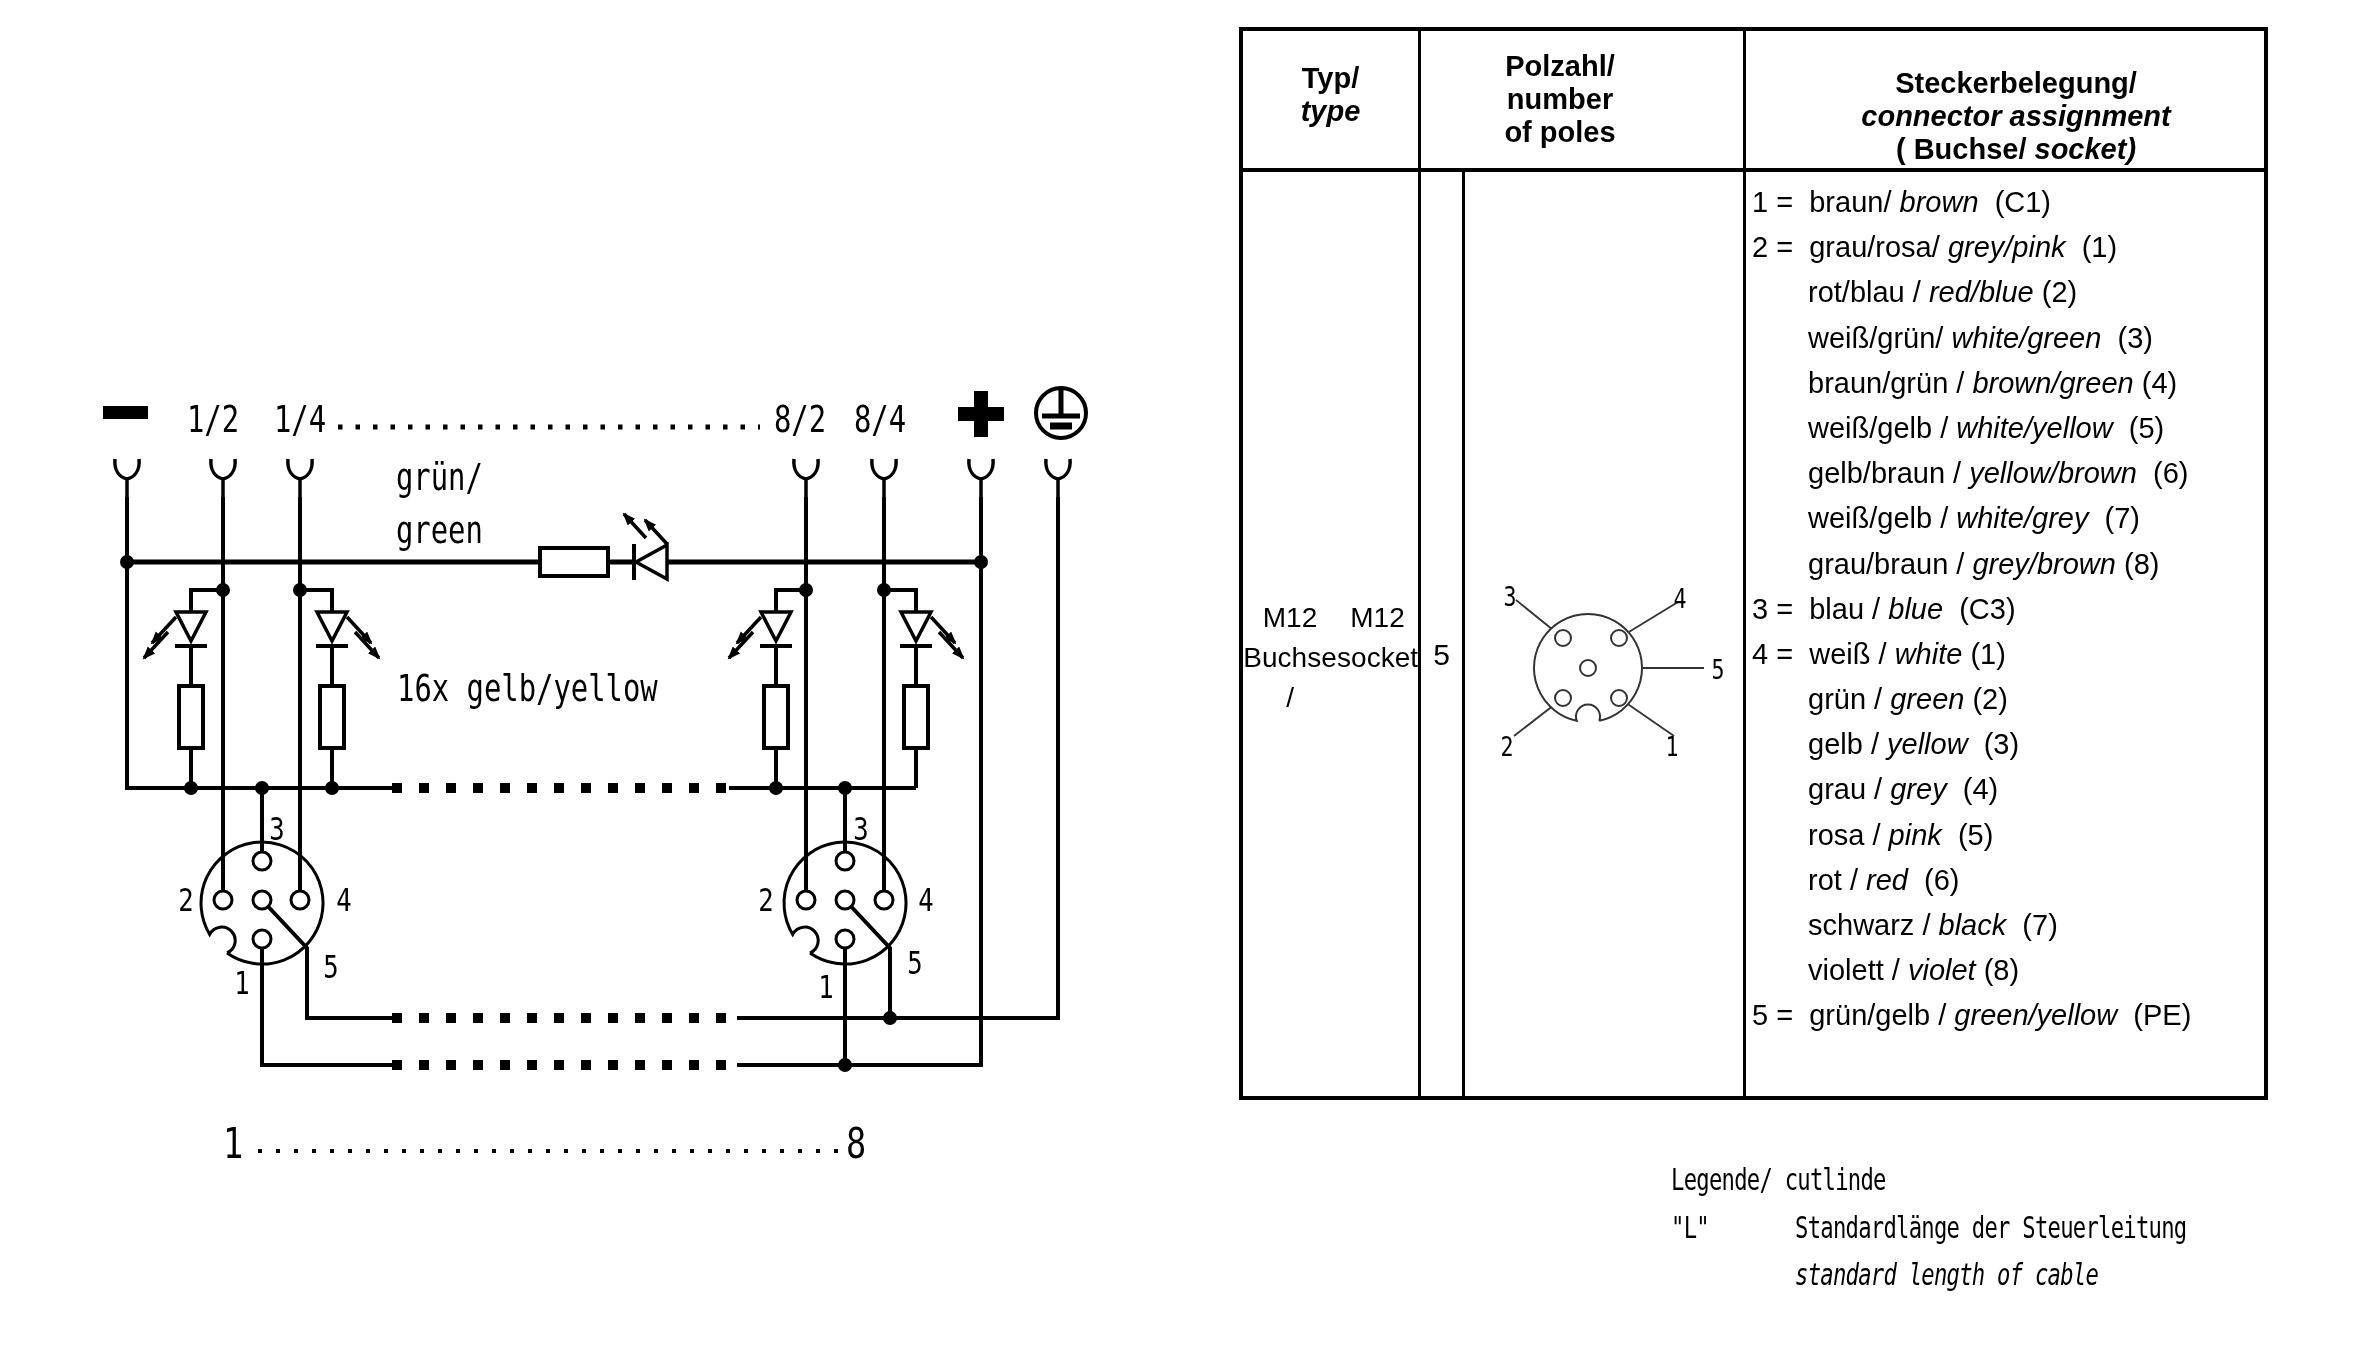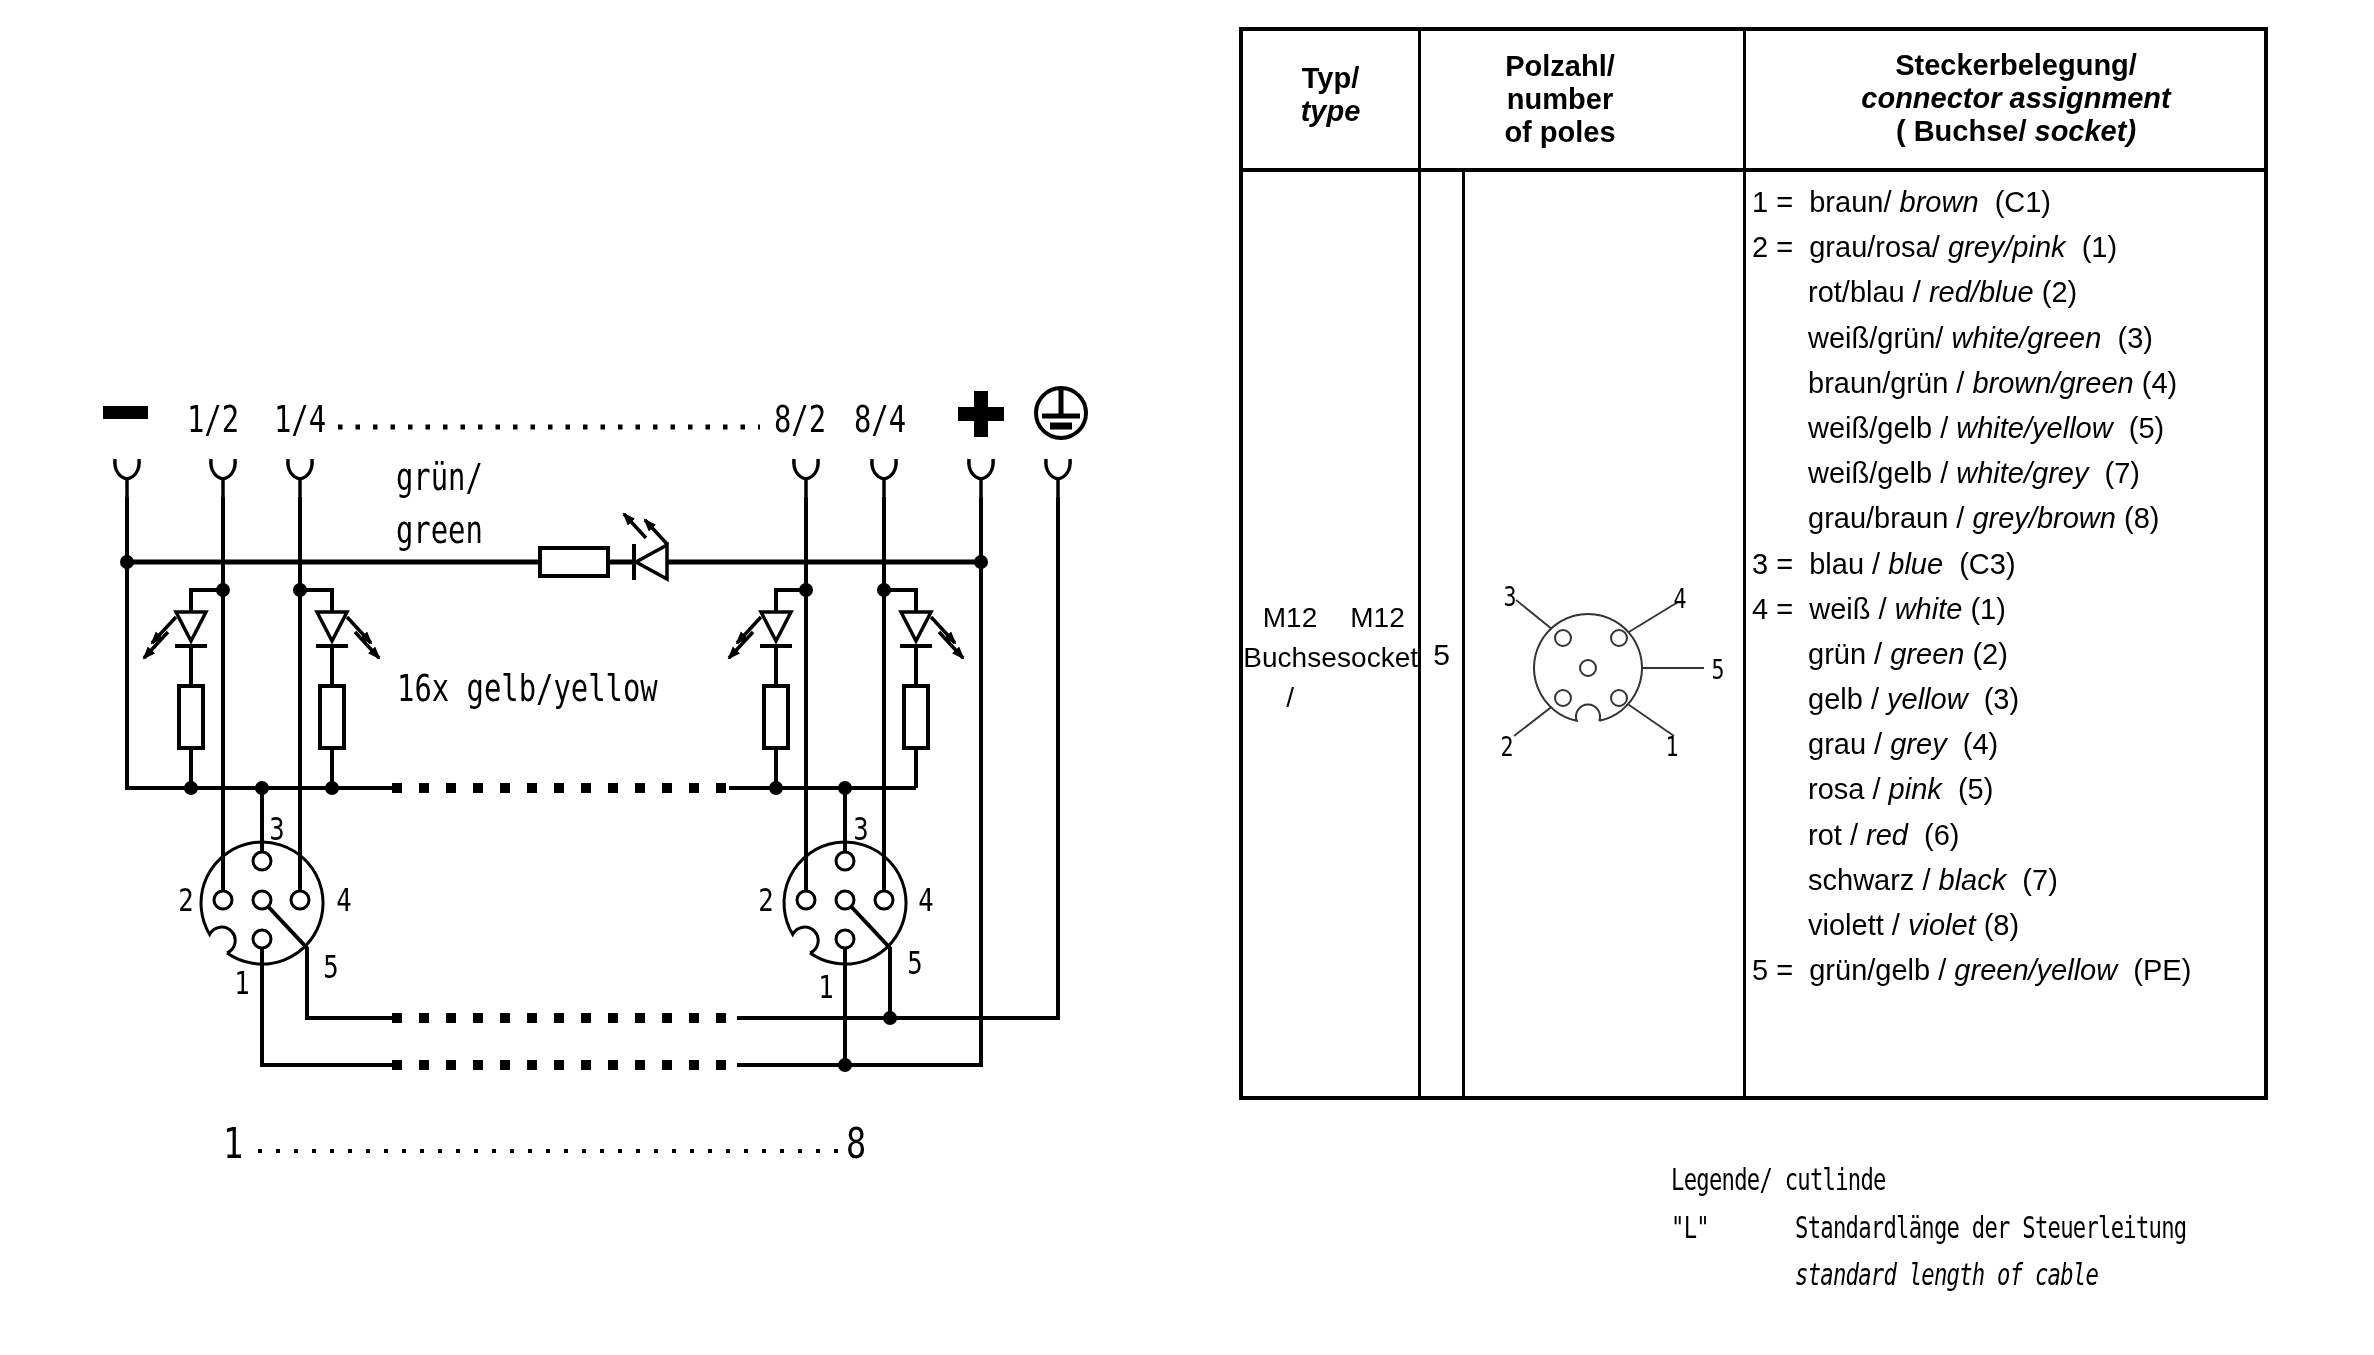--- a/index.html
+++ b/index.html
@@ -191,21 +191,21 @@
 
 <div class="abs hdr" style="left:1243px;top:31px;width:175px;height:127px">
   <span>Typ/</span>
   <span class="it">type</span>
 </div>
 <div class="abs hdr" style="left:1421px;top:31px;width:278px;height:137px">
   <span>Polzahl/</span>
   <span>number</span>
   <span>of poles</span>
 </div>
-<div class="abs hdr" style="left:1746px;top:30px;width:540px;height:137px">
+<div class="abs hdr" style="left:1746px;top:48px;width:540px;height:137px">
   <span>Steckerbelegung/</span>
   <span class="it">connector assignment</span>
   <span><span style="white-space:pre">( Buchse/ </span><span class="it" style="white-space:pre">socket)</span></span>
 </div>
 
 <div class="abs cell-type" style="left:1243px;top:598px;width:175px;height:115px">
   <span>M12 Buchse /</span>
   <span>M12 socket</span>
 </div>
 <div class="abs cell-poles" style="left:1421px;top:638px;width:41px">5</div>
@@ -235,20 +235,21 @@
   </g>
 </svg>
 
 <div class="abs" id="assign-list" style="left:1752px;top:180px;width:512px">
     <div class="assign-line"><span>1 =  braun/ </span><span class="it">brown</span><span>  (C1)</span></div>
     <div class="assign-line"><span>2 =  grau/rosa/ </span><span class="it">grey/pink</span><span>  (1)</span></div>
     <div class="assign-line ind"><span>rot/blau / </span><span class="it">red/blue</span><span> (2)</span></div>
     <div class="assign-line ind"><span>weiß/grün/ </span><span class="it">white/green</span><span>  (3)</span></div>
     <div class="assign-line ind"><span>braun/grün / </span><span class="it">brown/green</span><span> (4)</span></div>
     <div class="assign-line ind"><span>weiß/gelb / </span><span class="it">white/yellow</span><span>  (5)</span></div>
+    <div class="assign-line ind"><span>gelb/braun / </span><span class="it">yellow/brown</span><span>  (6)</span></div>
     <div class="assign-line ind"><span>weiß/gelb / </span><span class="it">white/grey</span><span>  (7)</span></div>
     <div class="assign-line ind"><span>grau/braun / </span><span class="it">grey/brown</span><span> (8)</span></div>
     <div class="assign-line"><span>3 =  blau / </span><span class="it">blue</span><span>  (C3)</span></div>
     <div class="assign-line"><span>4 =  weiß / </span><span class="it">white</span><span> (1)</span></div>
     <div class="assign-line ind"><span>grün / </span><span class="it">green</span><span> (2)</span></div>
     <div class="assign-line ind"><span>gelb / </span><span class="it">yellow</span><span>  (3)</span></div>
     <div class="assign-line ind"><span>grau / </span><span class="it">grey</span><span>  (4)</span></div>
     <div class="assign-line ind"><span>rosa / </span><span class="it">pink</span><span>  (5)</span></div>
     <div class="assign-line ind"><span>rot / </span><span class="it">red</span><span>  (6)</span></div>
     <div class="assign-line ind"><span>schwarz / </span><span class="it">black</span><span>  (7)</span></div>

